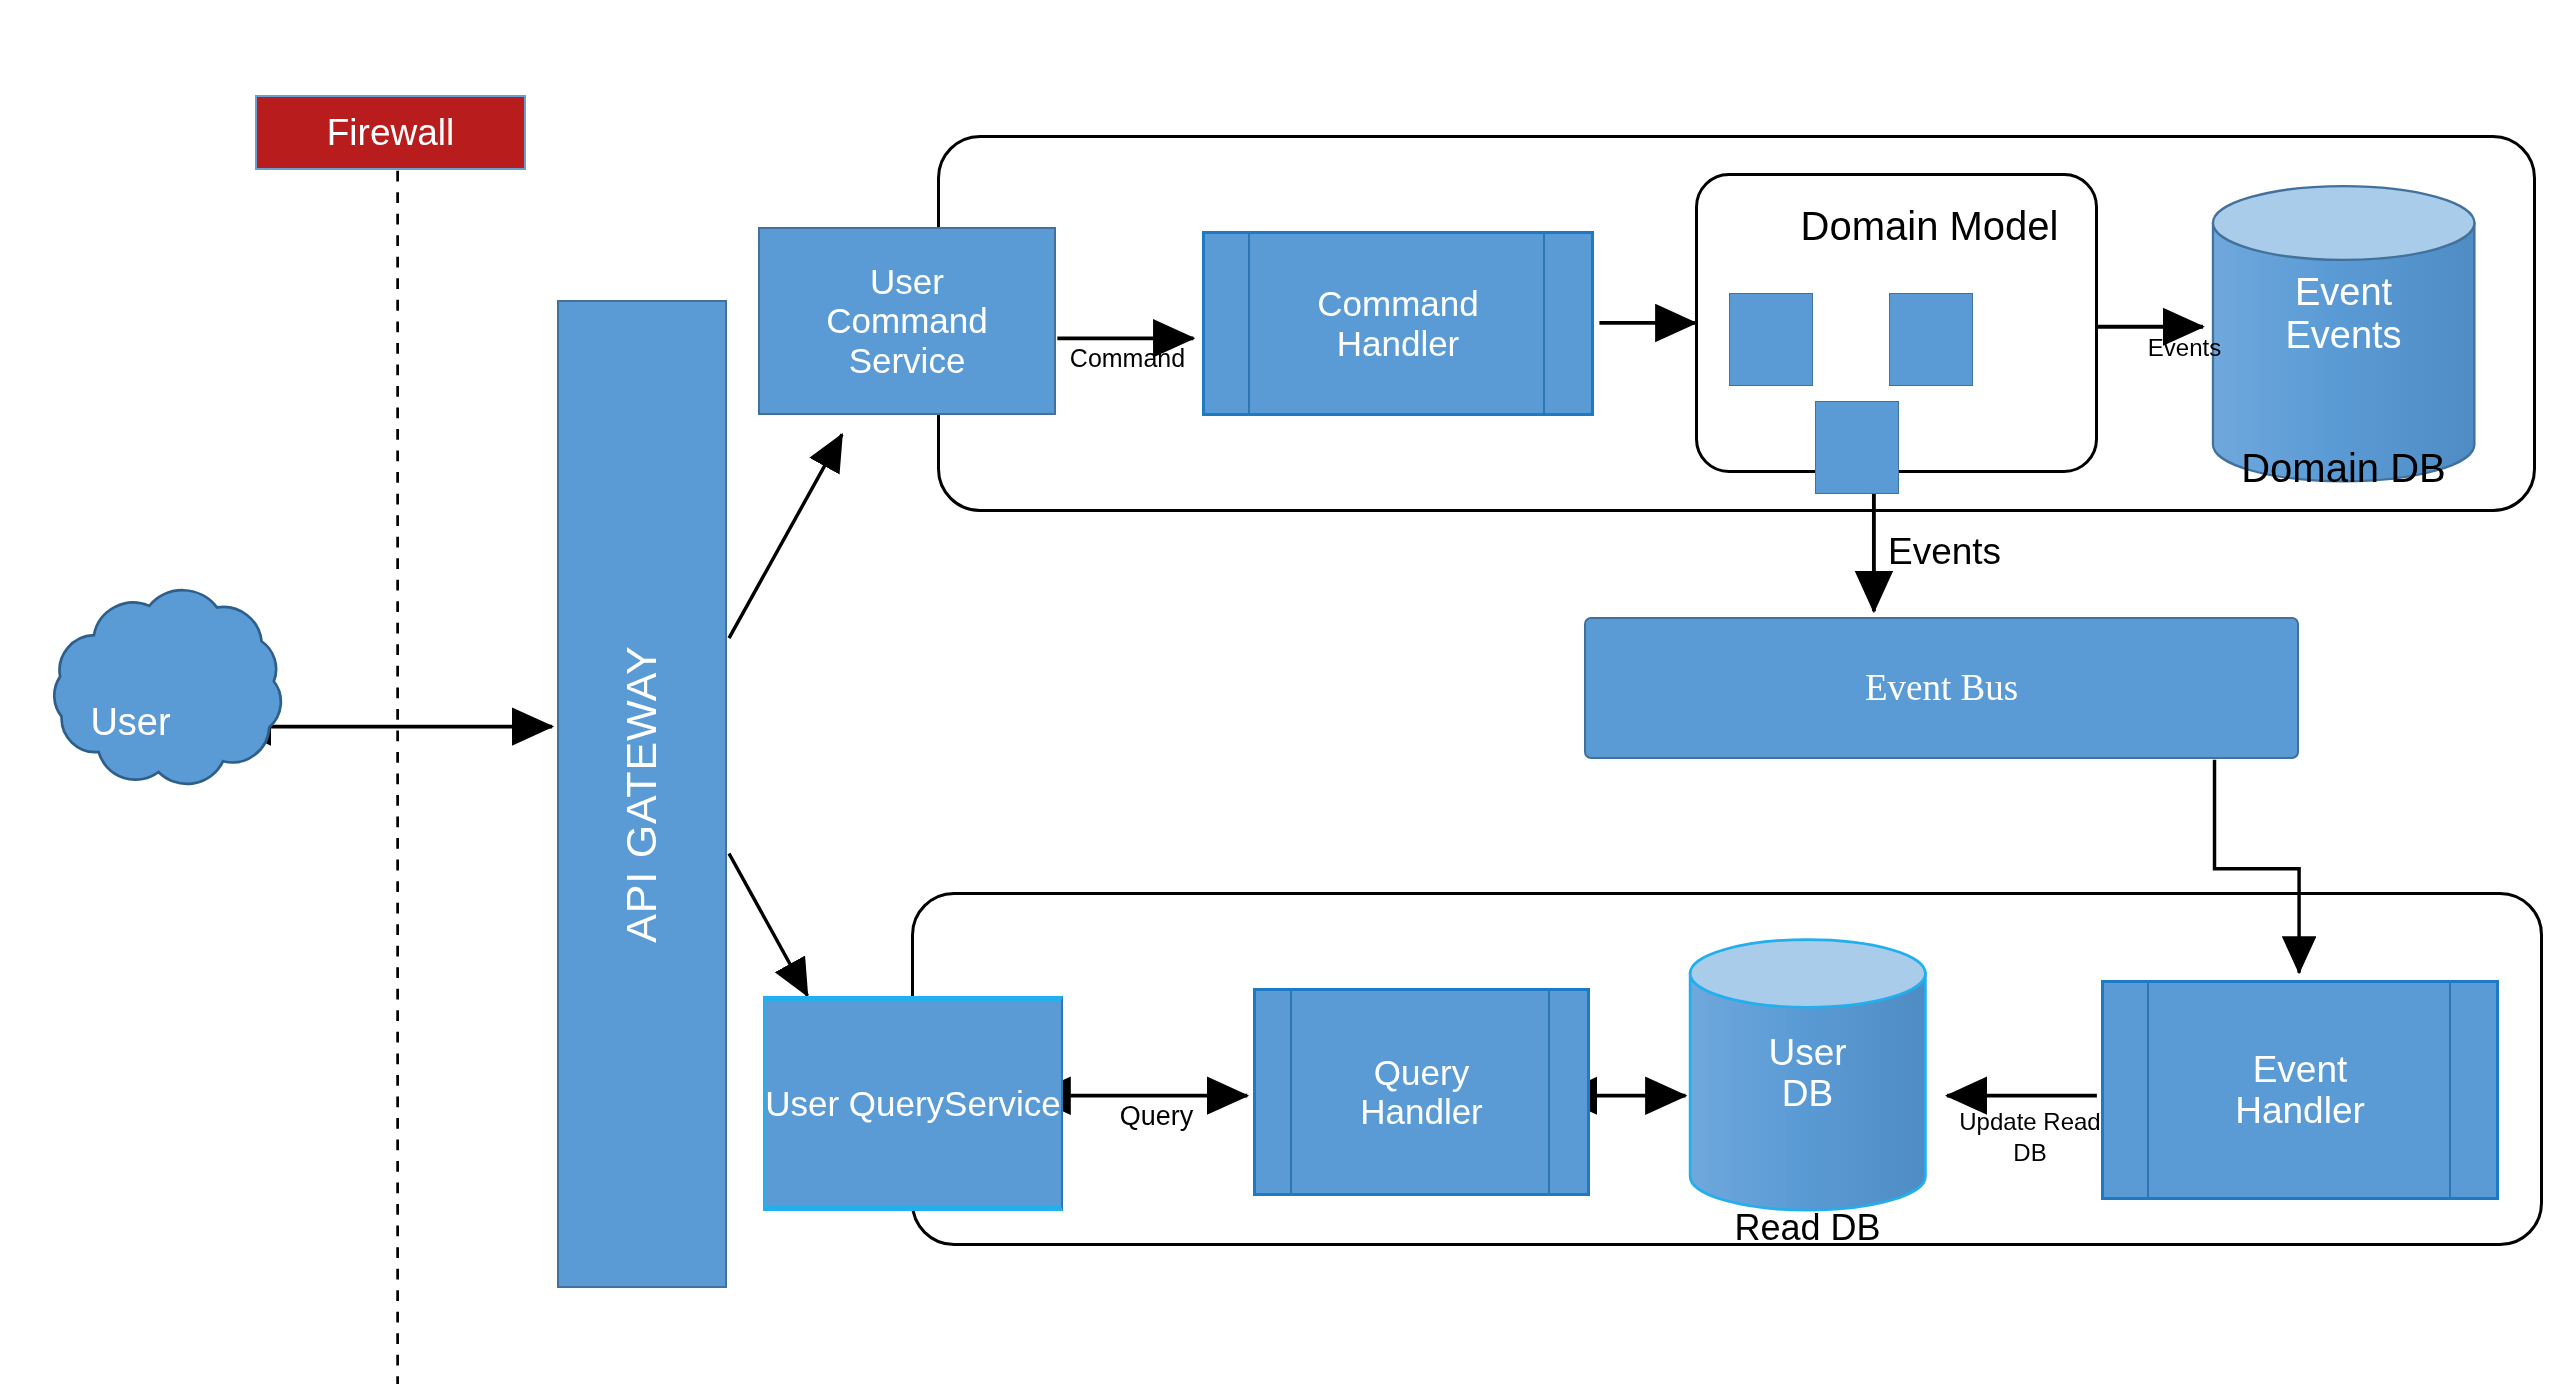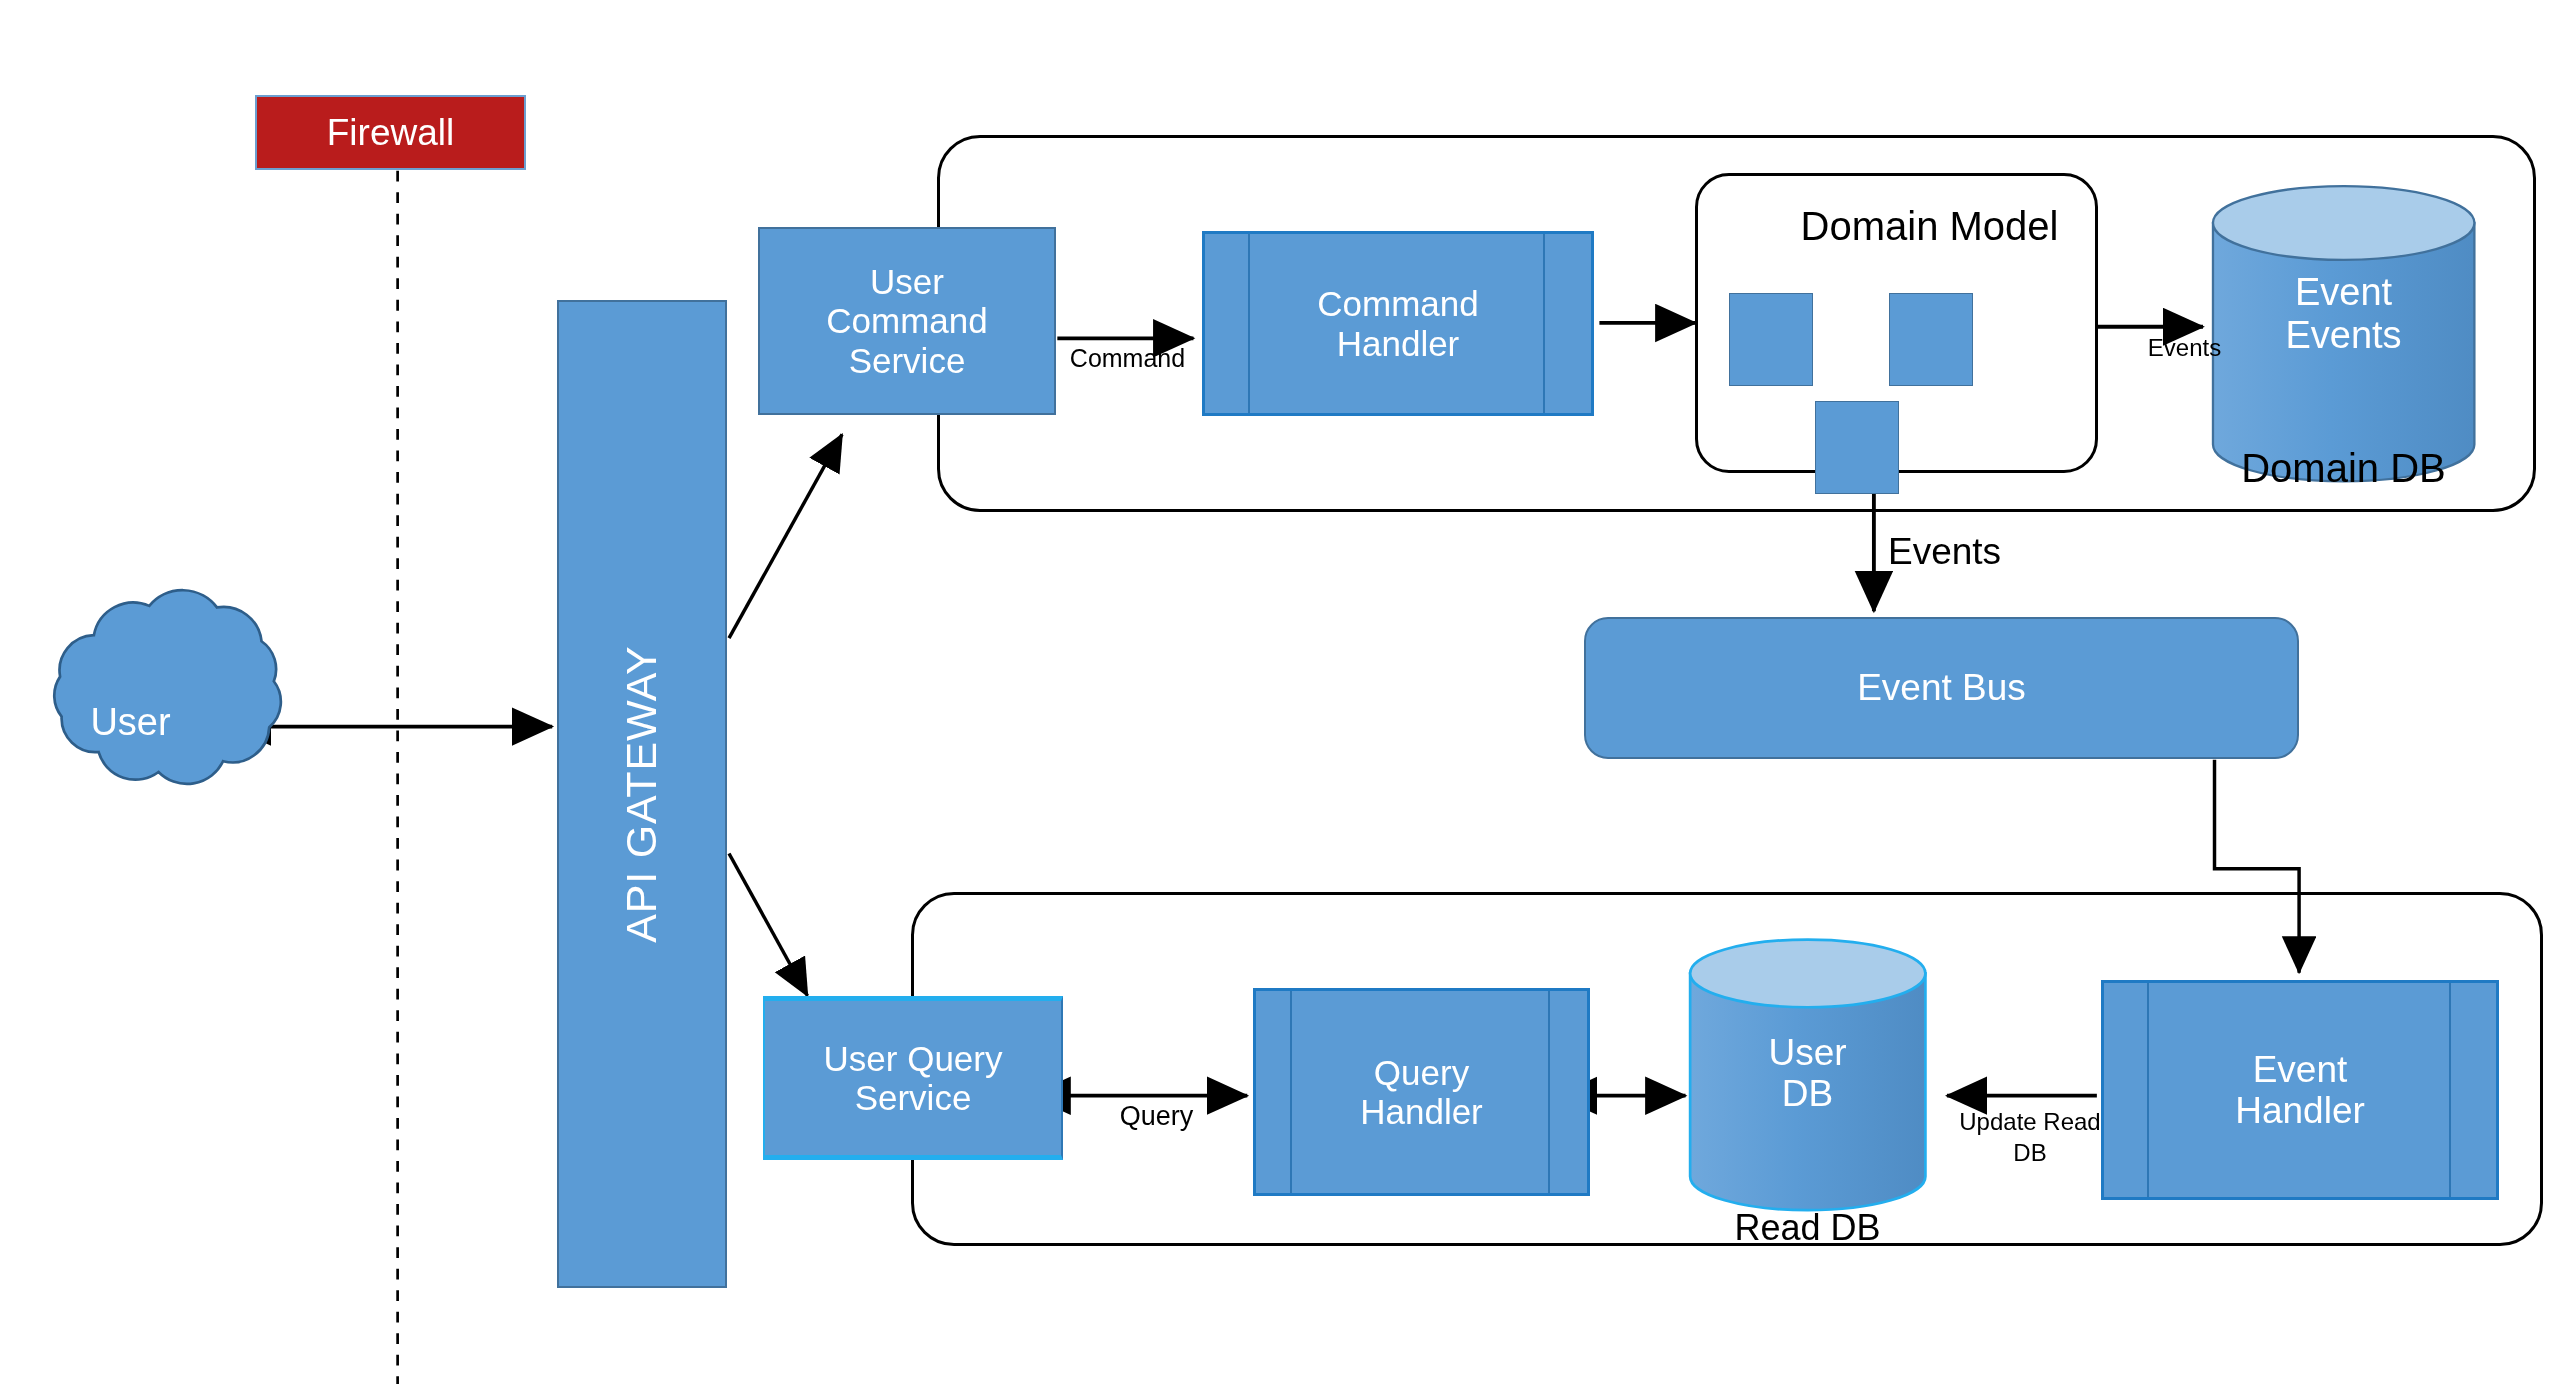--- a/index.html
+++ b/index.html
@@ -78,21 +78,22 @@
     background: #5B9BD5;
     border-top: 5.4px solid #23AEEE;
     border-bottom: 5.4px solid #23AEEE;
     border-left: 2.3px solid #23AEEE;
     border-right: 2.3px solid #2E77B5;
   }
 
   .event-bus {
     background: #5B9BD5;
     border: 2.3px solid #41719C;
-    border-radius: 24px;
+    border-radius: 7px;
+    font-family: Liberation Serif, serif;
   }
 
   
   .group-box {
     position: absolute;
     box-sizing: border-box;
     border: 3.1px solid #000000;
     border-radius: 43px;
     background: transparent;
   }
@@ -256,21 +257,21 @@
   <div class="label" style="left:2096px; top:334px; width:177px; text-align:center; font-size:24px;">Events</div>
 
   <div class="label" style="left:1060px; top:344px; width:135px; text-align:center; font-size:25px;">Command</div>
 
   <div class="label" style="left:1888px; top:531px; width:192px; text-align:left; font-size:37px;">Events</div>
 
   <div class="node event-bus" style="left:1584px; top:617px; width:715px; height:142px; font-size:37px;">
     <span>Event Bus</span>
   </div>
 
-  <div class="node query-service" style="left:763px; top:996px; width:300px; height:164px; font-size:35px; flex-direction:column;">
+  <div class="node query-service" style="left:763px; top:996px; width:300px; height:215px; font-size:35px; flex-direction:row;">
     <span>User Query</span>
     <span>Service</span>
   </div>
 
   <div class="label" style="left:1069px; top:1101px; width:175px; text-align:center; font-size:27px;">Query</div>
 
   <div class="node component" style="left:1253px; top:988px; width:337px; height:208px; font-size:35px; flex-direction:column; position:absolute;">
     <span class="rail" style="left:34px;"></span>
     <span class="rail" style="right:37px;"></span>
     <span style="position:relative;">Query</span>

